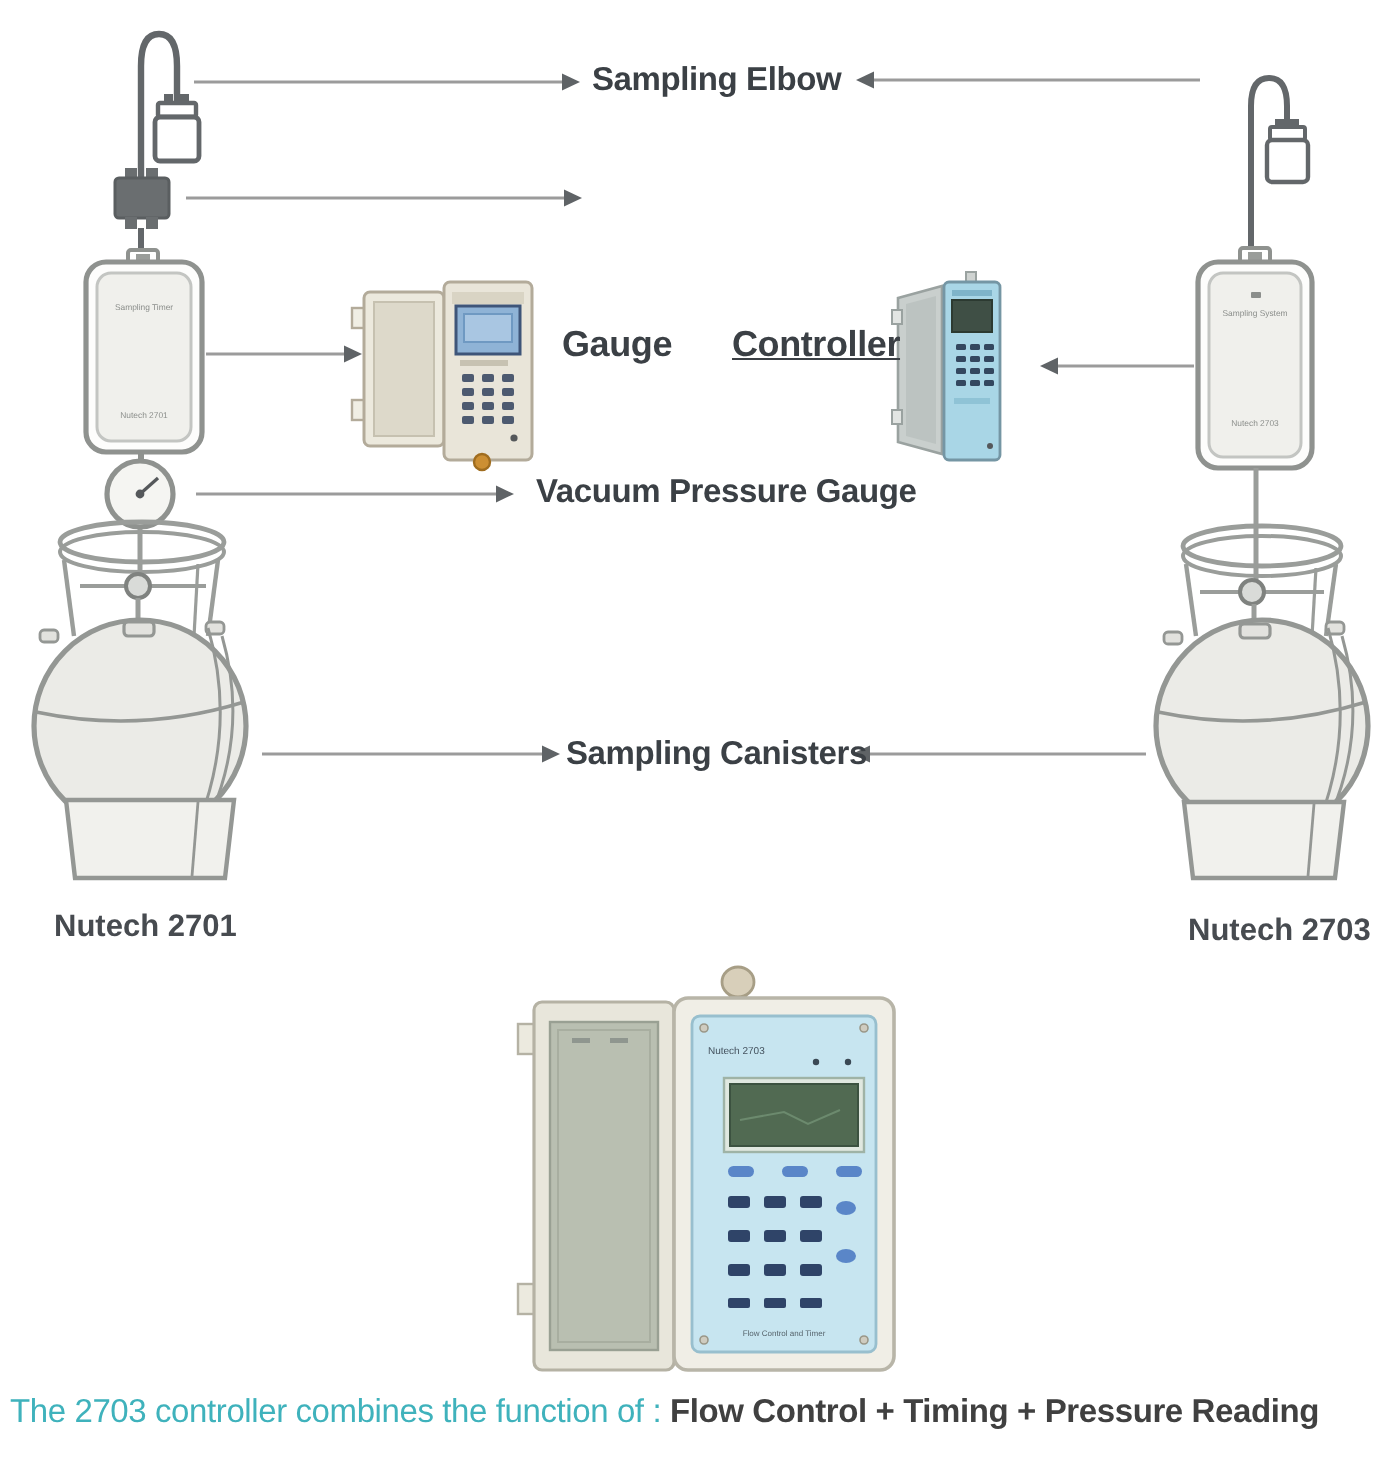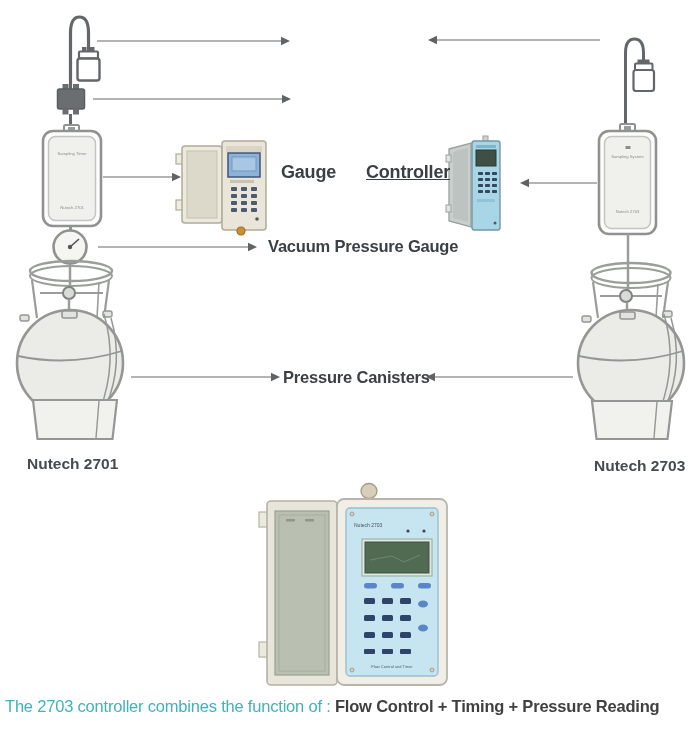--- a/index.html
+++ b/index.html
@@ -269,23 +269,24 @@
       <line class="ln" x1="131" y1="377" x2="271" y2="377"></line>
           <polygon class="ah" points="271,372.8 280,377 271,381.2"></polygon>
     </g>
     <g>
       <line class="ln" x1="573" y1="377" x2="435" y2="377"></line>
           <polygon class="ah" points="435,372.8 426,377 435,381.2"></polygon>
     </g>
   </g>
 </svg>
 
+<div class="lbl" style="left:296px;top:31px;">Sampling Elbow</div>
 <div class="lbl big" style="left:281px;top:162px;">Gauge</div>
 <div class="lbl big" style="left:366px;top:162px;text-decoration:underline;">Controller</div>
 <div class="lbl" style="left:268px;top:237px;text-align:right;">Vacuum Pressure Gauge</div>
-<div class="lbl" style="left:283px;top:368px;">Pressure Canisters</div>
+<div class="lbl" style="left:283px;top:368px;">Sampling Canisters</div>
 
 <div class="model-caption" style="left:27px;top:455px;">Nutech 2701</div>
 <div class="model-caption" style="left:594px;top:457px;">Nutech 2703</div>
 
 <div class="caption"><span class="pre">The 2703 controller combines the function of : </span><span class="hl">Flow Control + Timing + Pressure Reading</span></div>
 
 </div>
 
 </body></html>

